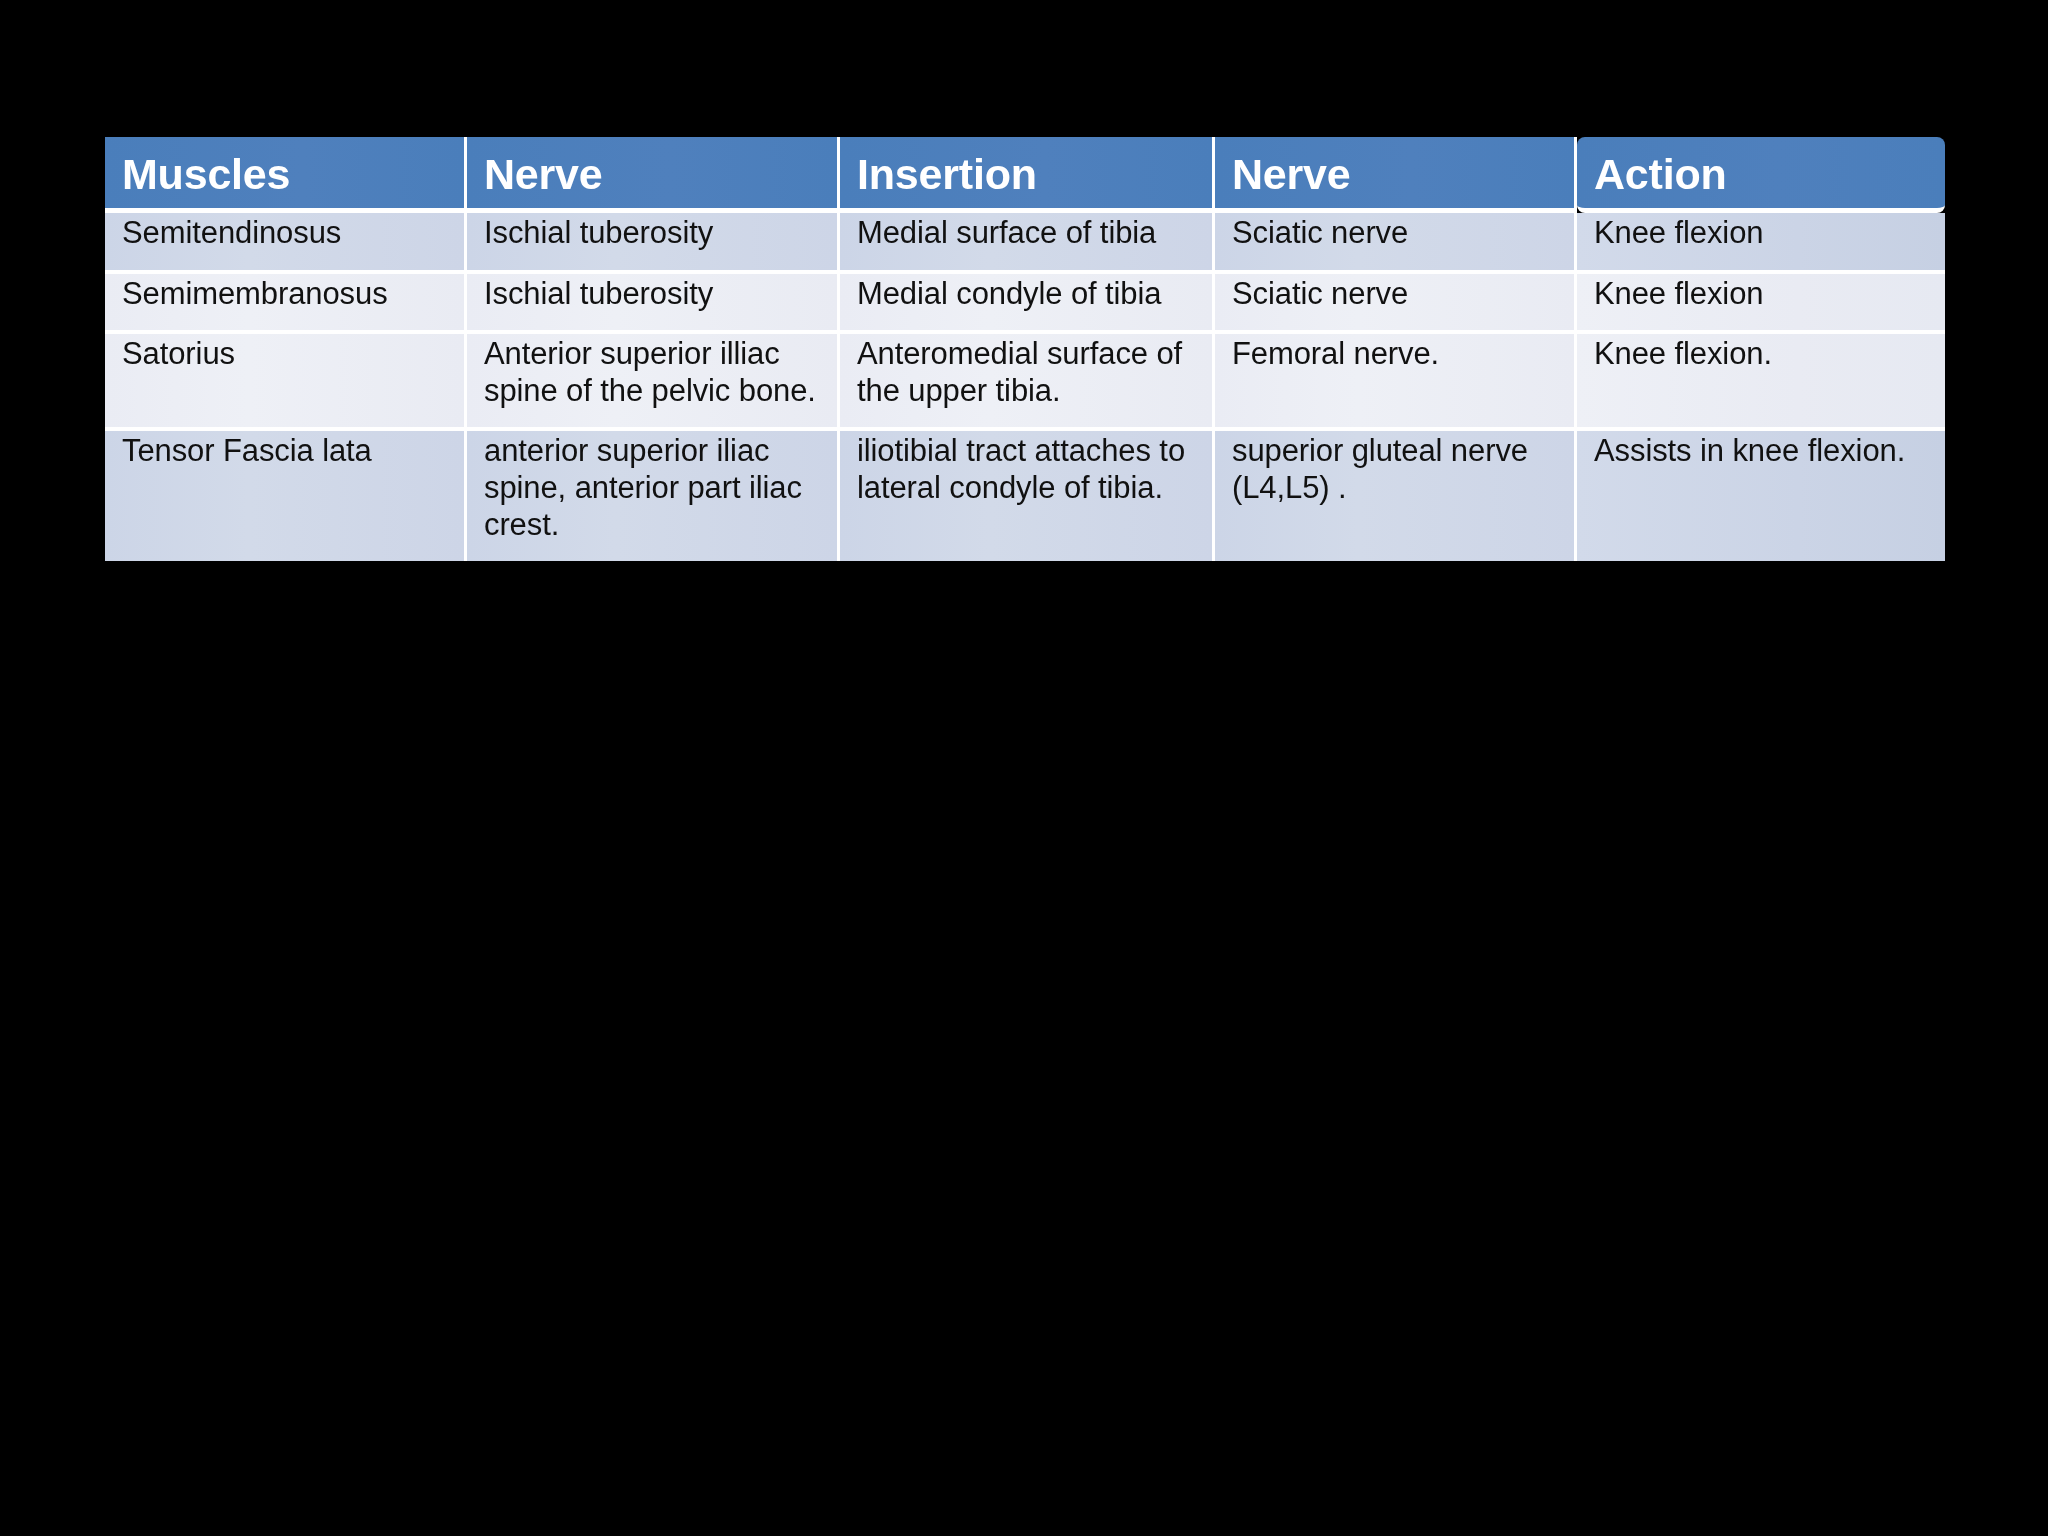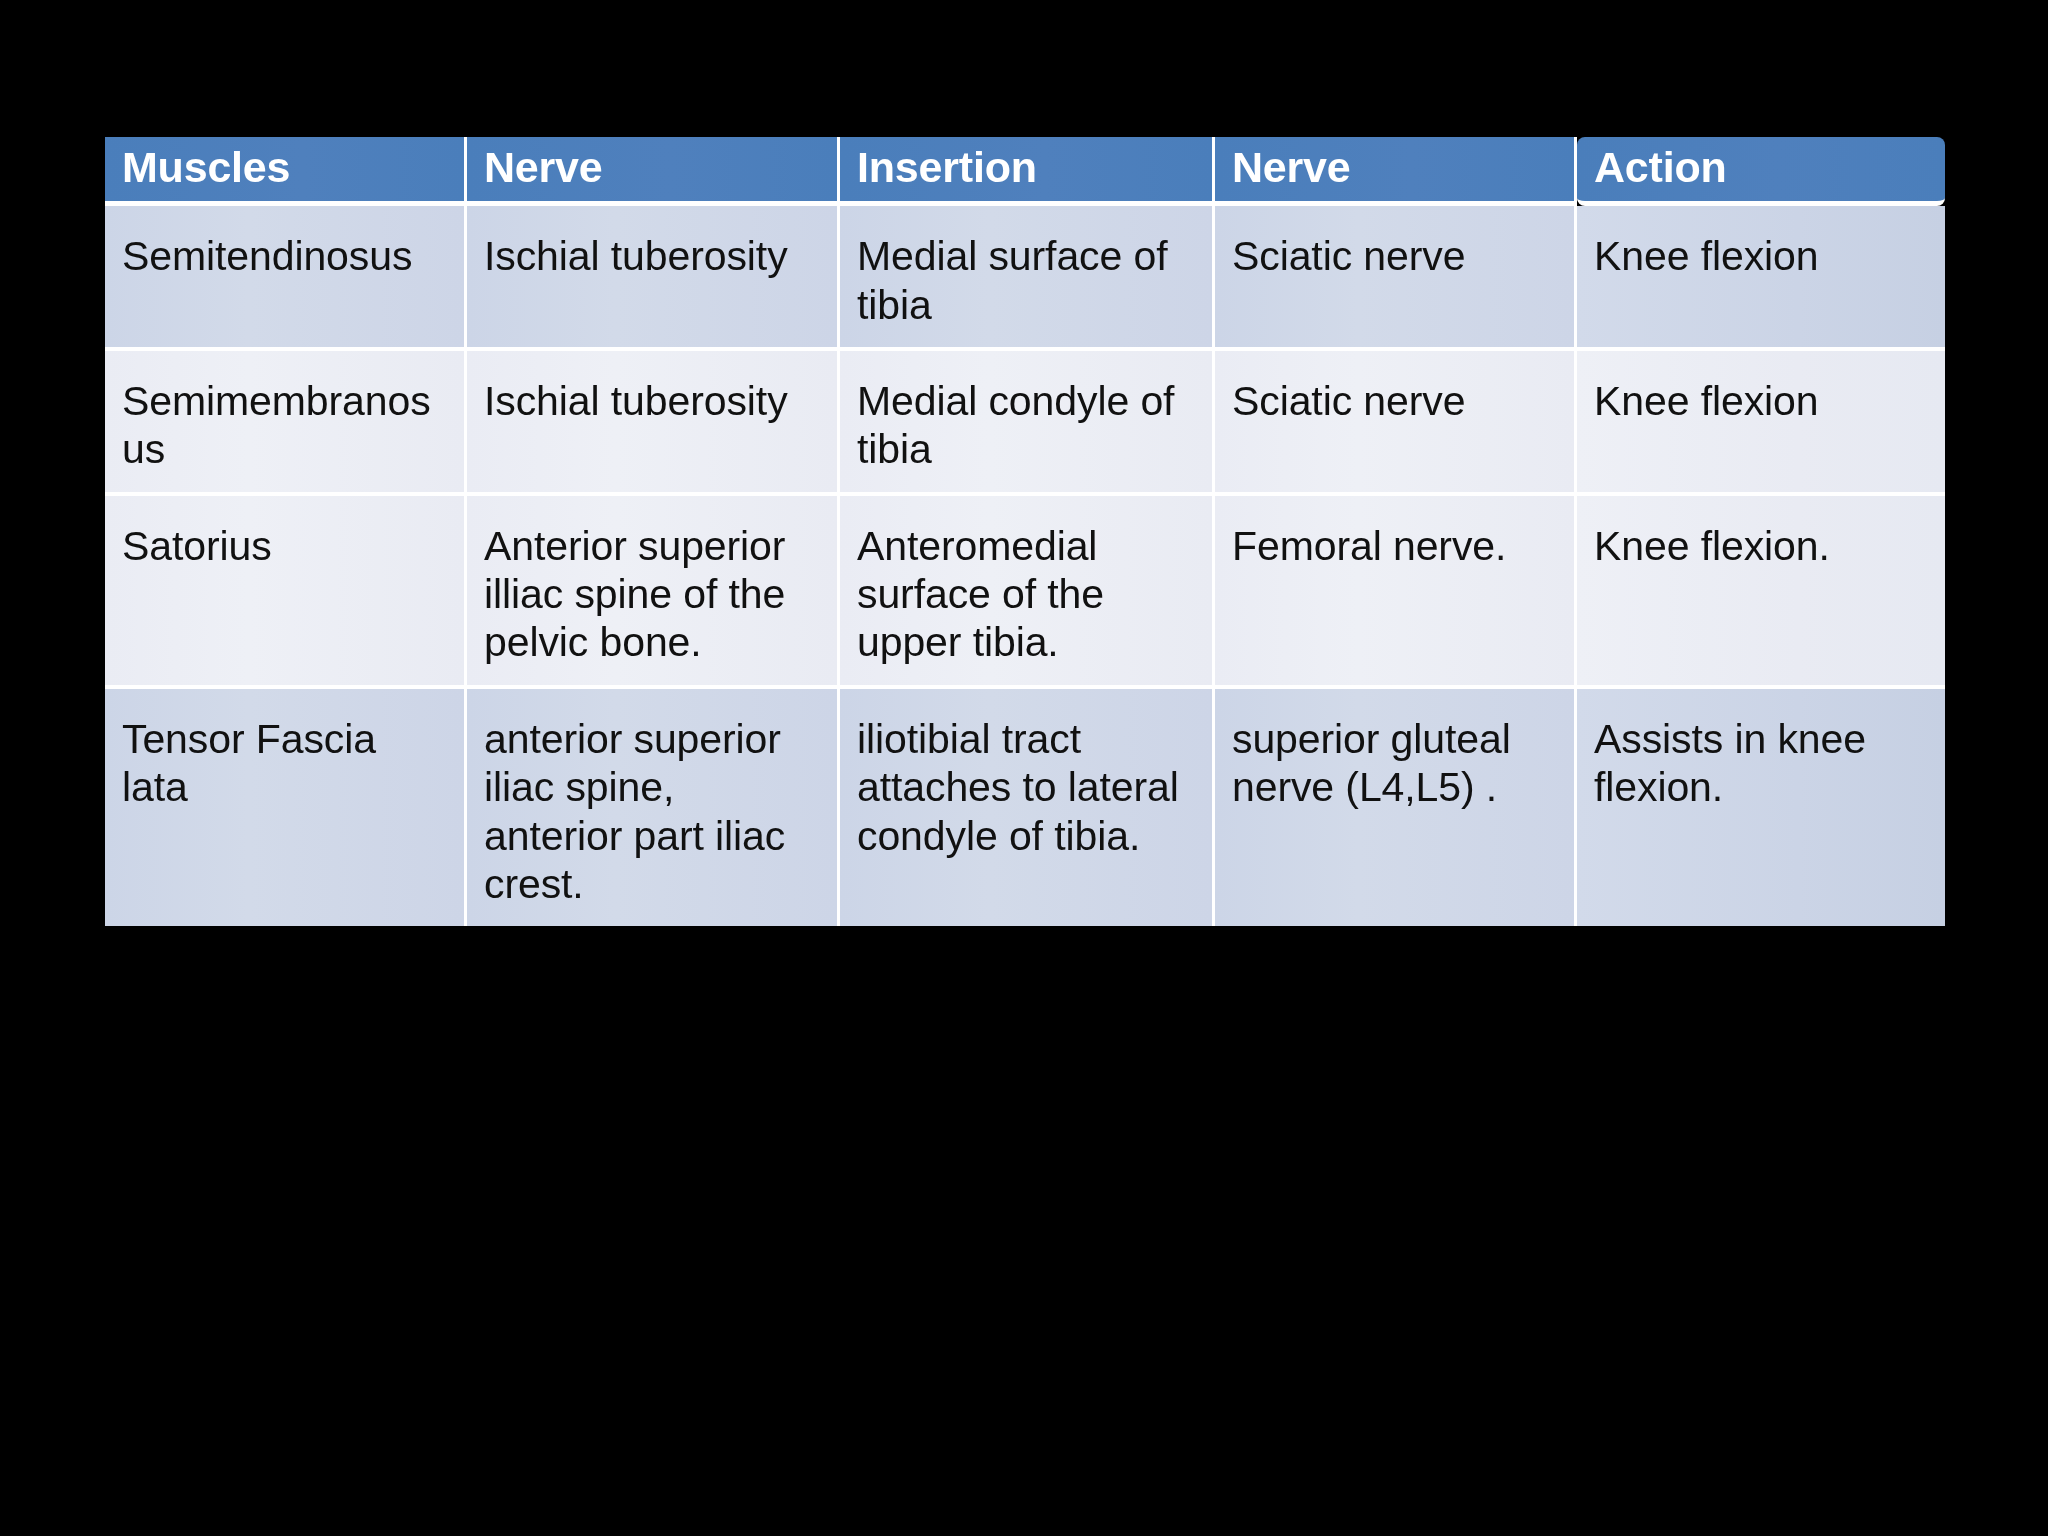--- a/index.html
+++ b/index.html
@@ -36,36 +36,36 @@
   table.anat col.c3 { width: 375px; }
   table.anat col.c4 { width: 362px; }
   table.anat col.c5 { width: 368px; }
 
   thead th {
     background: linear-gradient(to right, #4a7ebb 0%, #4f80bd 55%, #4a7ebb 100%);
     color: #ffffff;
     font-size: 43px;
     font-weight: bold;
     text-align: left;
-    padding: 8px 0 11px 17px;
+    padding: 15px 0 11px 17px;
     border-right: 3px solid #ffffff;
     border-bottom: 5px solid #ffffff;
     line-height: 1.05;
     letter-spacing: -0.2px;
     vertical-align: middle;
     height: 58px;
     box-sizing: border-box;
   }
   thead th:last-child { border-right: none; border-radius: 8px; }
 
   tbody td {
-    font-size: 41px;
+    font-size: 31px;
     color: #111111;
     text-align: left;
-    padding: 26px 14px 18px 17px;
+    padding: 2px 14px 18px 17px;
     vertical-align: top;
     line-height: 1.18;
     border-right: 3px solid #ffffff;
     border-bottom: 4px solid #ffffff;
     letter-spacing: -0.1px;
     word-wrap: break-word;
     overflow-wrap: break-word;
   }
   tbody td:last-child { border-right: none; }
   tbody tr:last-child td { border-bottom: none; }

